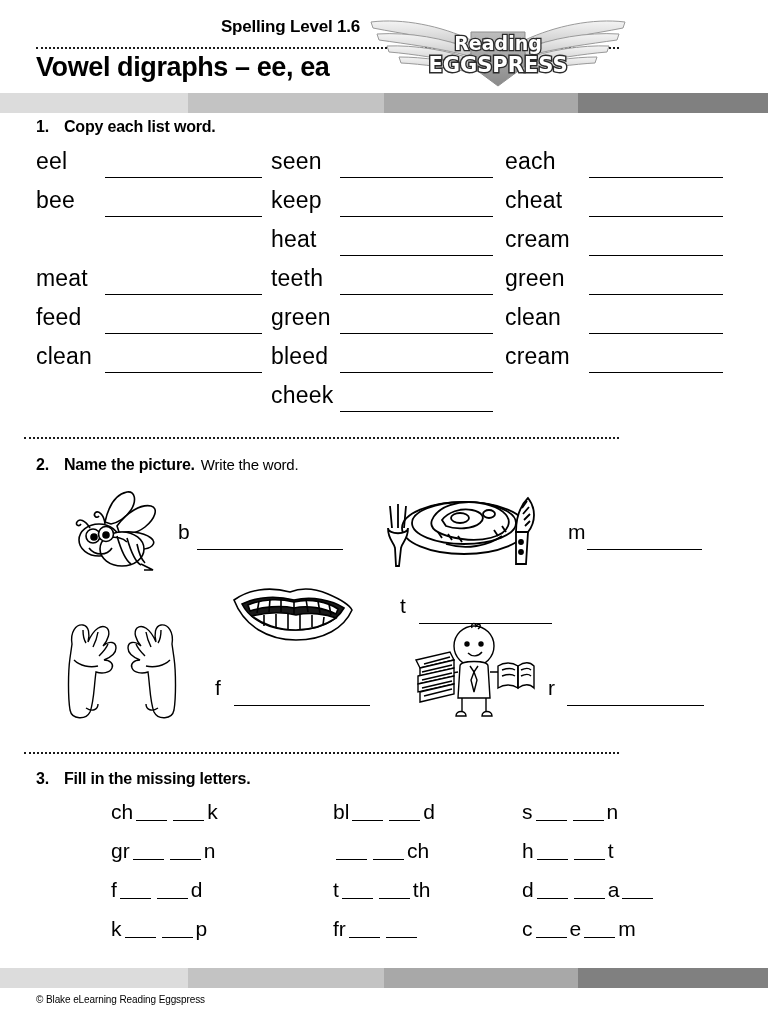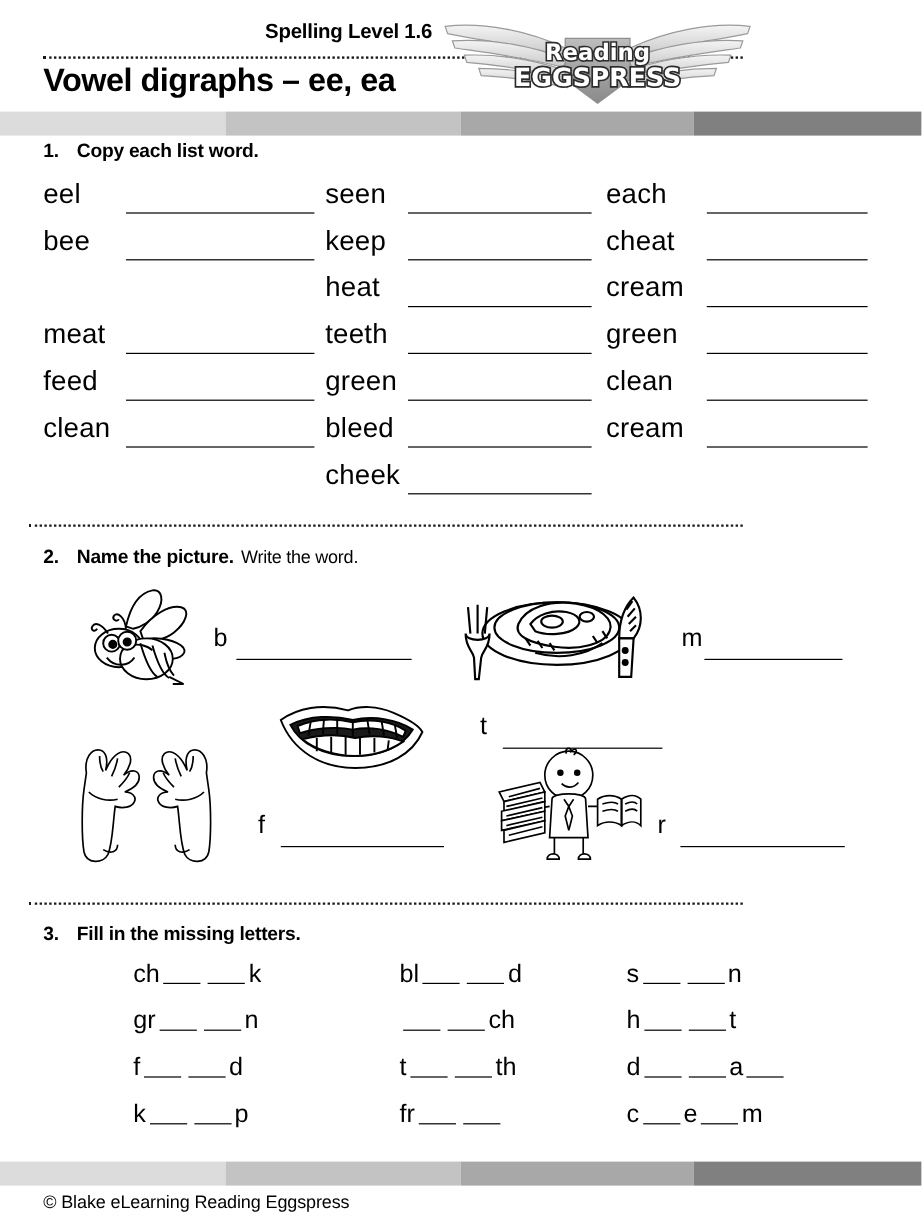--- a/index.html
+++ b/index.html
@@ -102,21 +102,21 @@
   .fg-cell.f1 { left: 300px; margin-left: 33px; }
   .fg-cell.f2 { left: 522px; }
   .blank {
     display: inline-block; width: 31px; margin: 0 3px;
     border-bottom: 1.6px solid #000; height: 17px; vertical-align: -2px;
   }
 
   
   .footer-text {
     position: absolute; left: 36px; top: 994px;
-    font-size: 15px; letter-spacing: -0.1px; white-space: nowrap;
+    font-size: 10px; letter-spacing: -0.1px; white-space: nowrap;
   }
 </style>
 </head>
 <body>
 
 <div class="page">
 
   <div class="header">
     <div class="level-line">Spelling Level 1.6</div>
     <div class="dotted-rule"></div>

